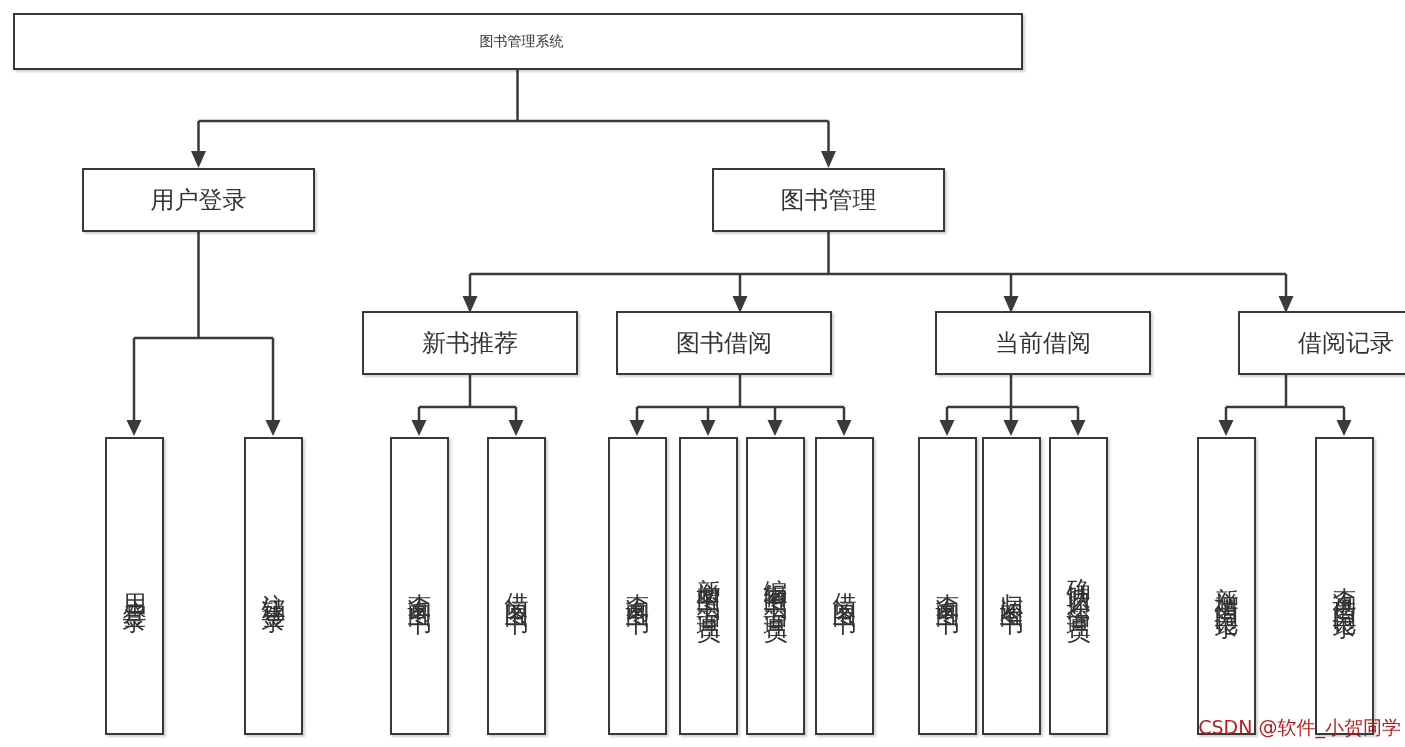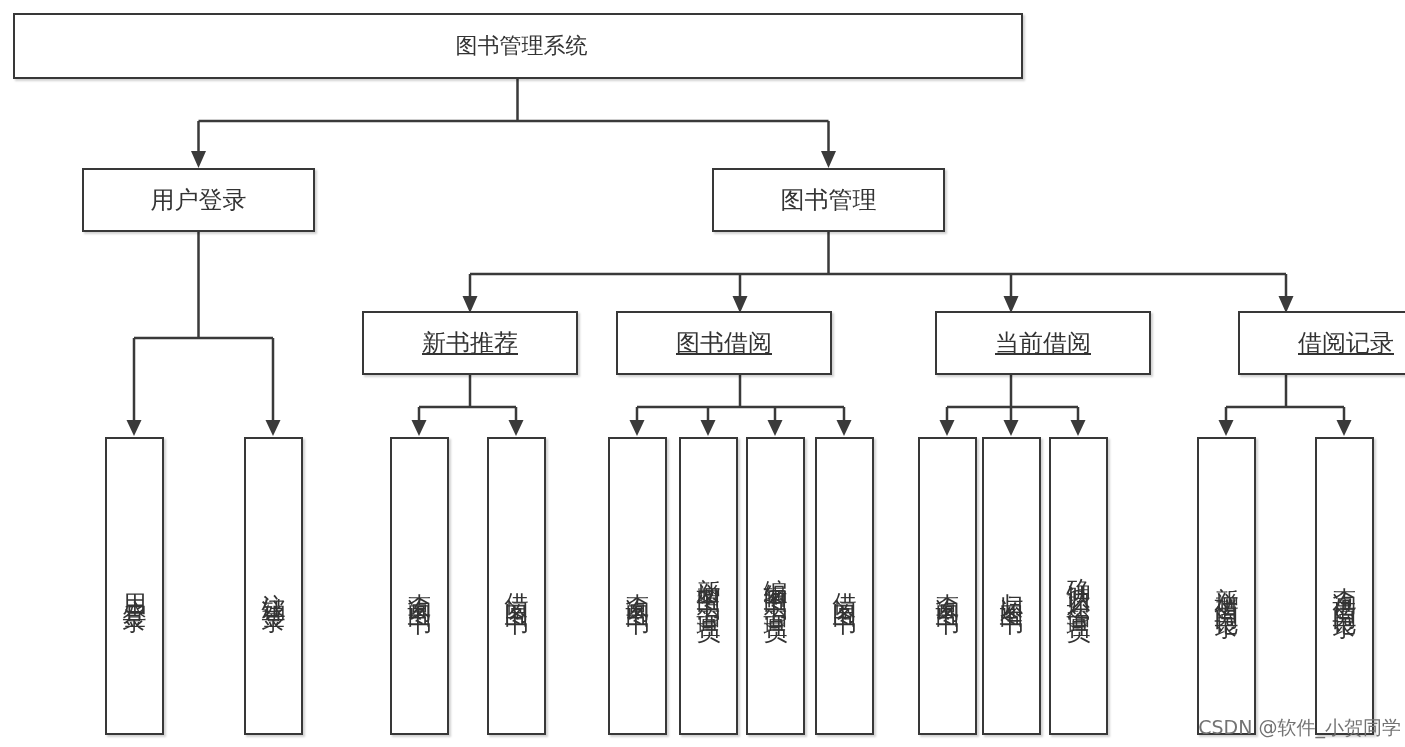--- a/index.html
+++ b/index.html
@@ -37,52 +37,51 @@
     border: 2px solid #383838;
     box-shadow: 2px 2px 2px rgba(0,0,0,0.18);
     display: flex;
     align-items: center;
     justify-content: center;
     color: #333333;
     z-index: 2;
   }
   .root {
     left: 13px; top: 13px;
-    width: 1010px; height: 66px;
-    font-size: 22px;
+    width: 1010px; height: 57px;
+    font-size: 14px;
     padding-left: 7px;
   }
   .lvl2 {
     top: 168px;
     width: 233px; height: 64px;
     font-size: 24px;
   }
   .lvl3 {
     top: 311px;
     width: 216px; height: 64px;
     font-size: 24px;
-    text-decoration: underline;
   }
   .leaf {
     top: 437px;
     width: 59px; height: 298px;
   }
   .vtext {
     writing-mode: vertical-rl;
     font-size: 24px;
     letter-spacing: 6px;
     color: #333333;
     line-height: 1;
   }
   .watermark {
     position: absolute;
     right: 4px;
     bottom: 6px;
     font-size: 19px;
-    color: #737373;
+    color: #b91c1c;
     z-index: 5;
     white-space: nowrap;
   }
 </style>
 </head>
 <body>
 
 <div class="canvas">
 
   <svg class="connectors" viewBox="0 0 1405 747" xmlns="http://www.w3.org/2000/svg">

